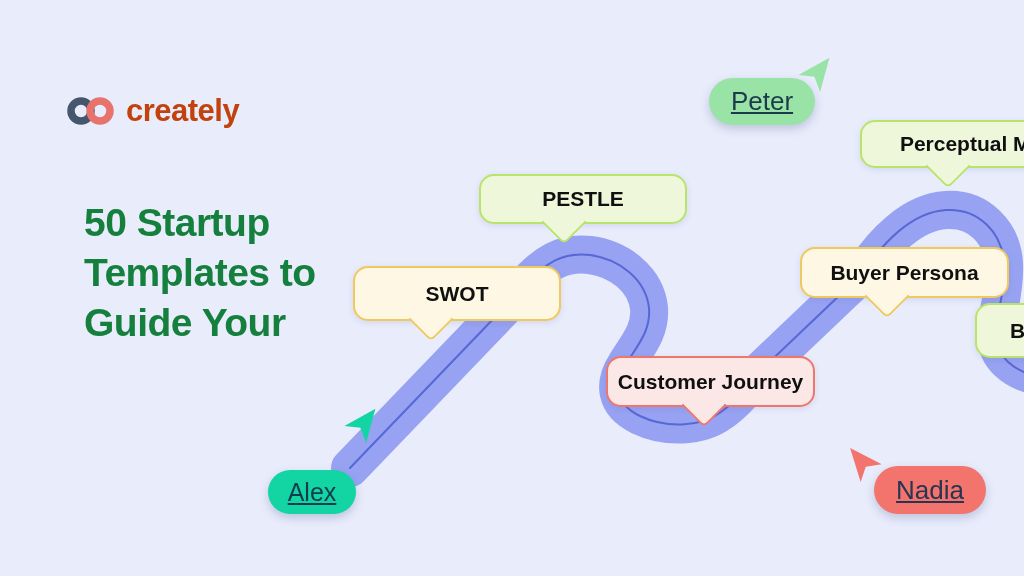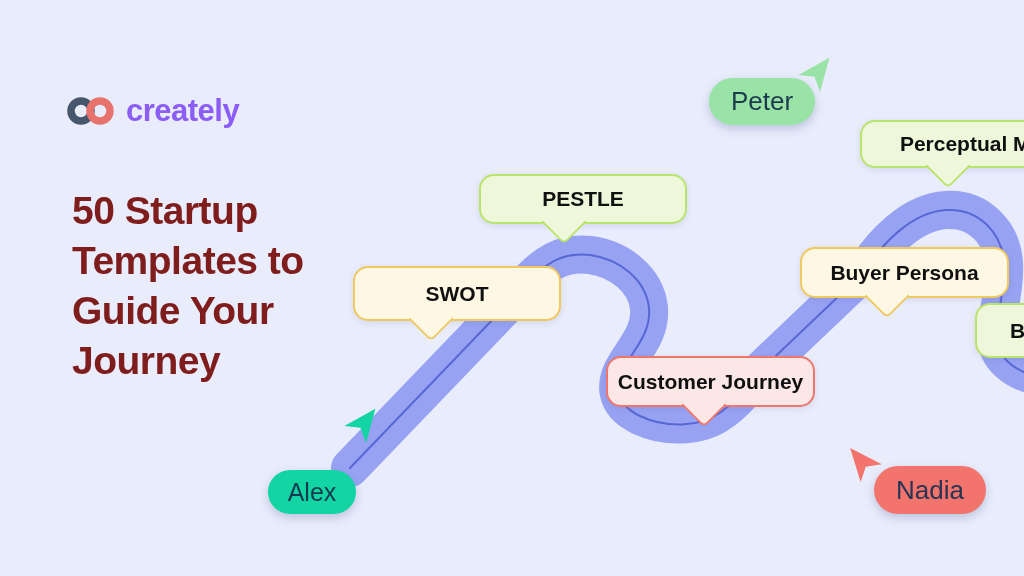--- a/index.html
+++ b/index.html
@@ -45,21 +45,21 @@
   #co-pm     { left:860px; top:120px; width:235px; height:48px; }
   #co-pm .tail { left:70px; }
   #co-clip   { left:975px; top:303px; width:130px; height:55px; justify-content:flex-start; padding-left:33px; }
 
   
   .pill {
     position:absolute; z-index:5; display:flex; align-items:center; justify-content:center;
     background:var(--pill); color:var(--ink);
     box-shadow:0 4px 10px rgba(60,80,140,0.25);
   }
-  .pill .pill-label { font-size:26px; font-weight:500; }
+  .pill .pill-label { font-size:26px; font-weight:500;text-decoration:underline; }
   #pill-alex  { left:268px; top:433px; width:88px;  height:44px; border-radius:22px;margin-top:37px; }
   #pill-alex .pill-label { font-size:25px; }
   #pill-peter { left:709px; top:78px;  width:106px; height:47px; border-radius:24px; }
   #pill-nadia { left:874px; top:466px; width:112px; height:48px; border-radius:24px; }
 
   
   .cursor { position:absolute; z-index:6; }
   #cursor-alex  { left:347px; top:404px; transform:rotate(38deg); }
   #cursor-peter { left:801px; top:53px;  transform:rotate(38deg); }
   #cursor-nadia { left:843px; top:443px; transform:rotate(-40deg); }
@@ -72,28 +72,27 @@
   <svg id="path-svg" width="1024" height="576" viewBox="0 0 1024 576">
     <path d="M 350 468 L 523 288 C 545 262 563 252 590 255 C 620 259 646 280 649 308 C 651 331 637 346 626 364 C 613 384 615 404 640 416 C 665 428 700 428 721 412 C 737 401 747 387 759 372 L 864 272 C 881 245 911 212 946 210 C 979 208 1002 233 1004 263 C 1006 293 995 316 996 336 C 997 356 1012 371 1040 377" fill="none" stroke-width="38" stroke-linecap="round" stroke="#97A3F2"></path>
     <path d="M 350 468 L 523 288 C 545 262 563 252 590 255 C 620 259 646 280 649 308 C 651 331 637 346 626 364 C 613 384 615 404 640 416 C 665 428 700 428 721 412 C 737 401 747 387 759 372 L 864 272 C 881 245 911 212 946 210 C 979 208 1002 233 1004 263 C 1006 293 995 316 996 336 C 997 356 1012 371 1040 377" fill="none" stroke-width="2" stroke-linecap="round" opacity="0.9" stroke="#5060D2"></path>
   </svg>
 
   <div id="logo">
     <svg width="50" height="36" viewBox="0 0 50 36">
       <circle cx="14" cy="18" r="10" fill="none" stroke-width="7.5" stroke="#46566C"></circle>
       <circle cx="33" cy="18" r="10" fill="none" stroke-width="7.5" stroke="#E8736D"></circle>
     </svg>
-    <span class="wordmark" style="color: #8b5cf6;">creately</span>
+    <span class="wordmark" style="color: #c2410c;">creately</span>
   </div>
 
-  <h1 id="headline" style="margin: 0px; color: #7f1d1d;">
+  <h1 id="headline" style="margin: 12px; color: #15803d;">
     <div>50 Startup</div>
     <div>Templates to</div>
     <div>Guide Your</div>
-    <div>Journey</div>
   </h1>
 
   <div class="callout" id="co-swot" style="--fill: #FDF7E3; --border: #EFC95F;">
     <span class="co-label">SWOT</span>
     <span class="tail"></span>
   </div>
 
   <div class="callout" id="co-pestle" style="--fill: #EFF7DB; --border: #B9E46B;">
     <span class="co-label">PESTLE</span>
     <span class="tail"></span>

